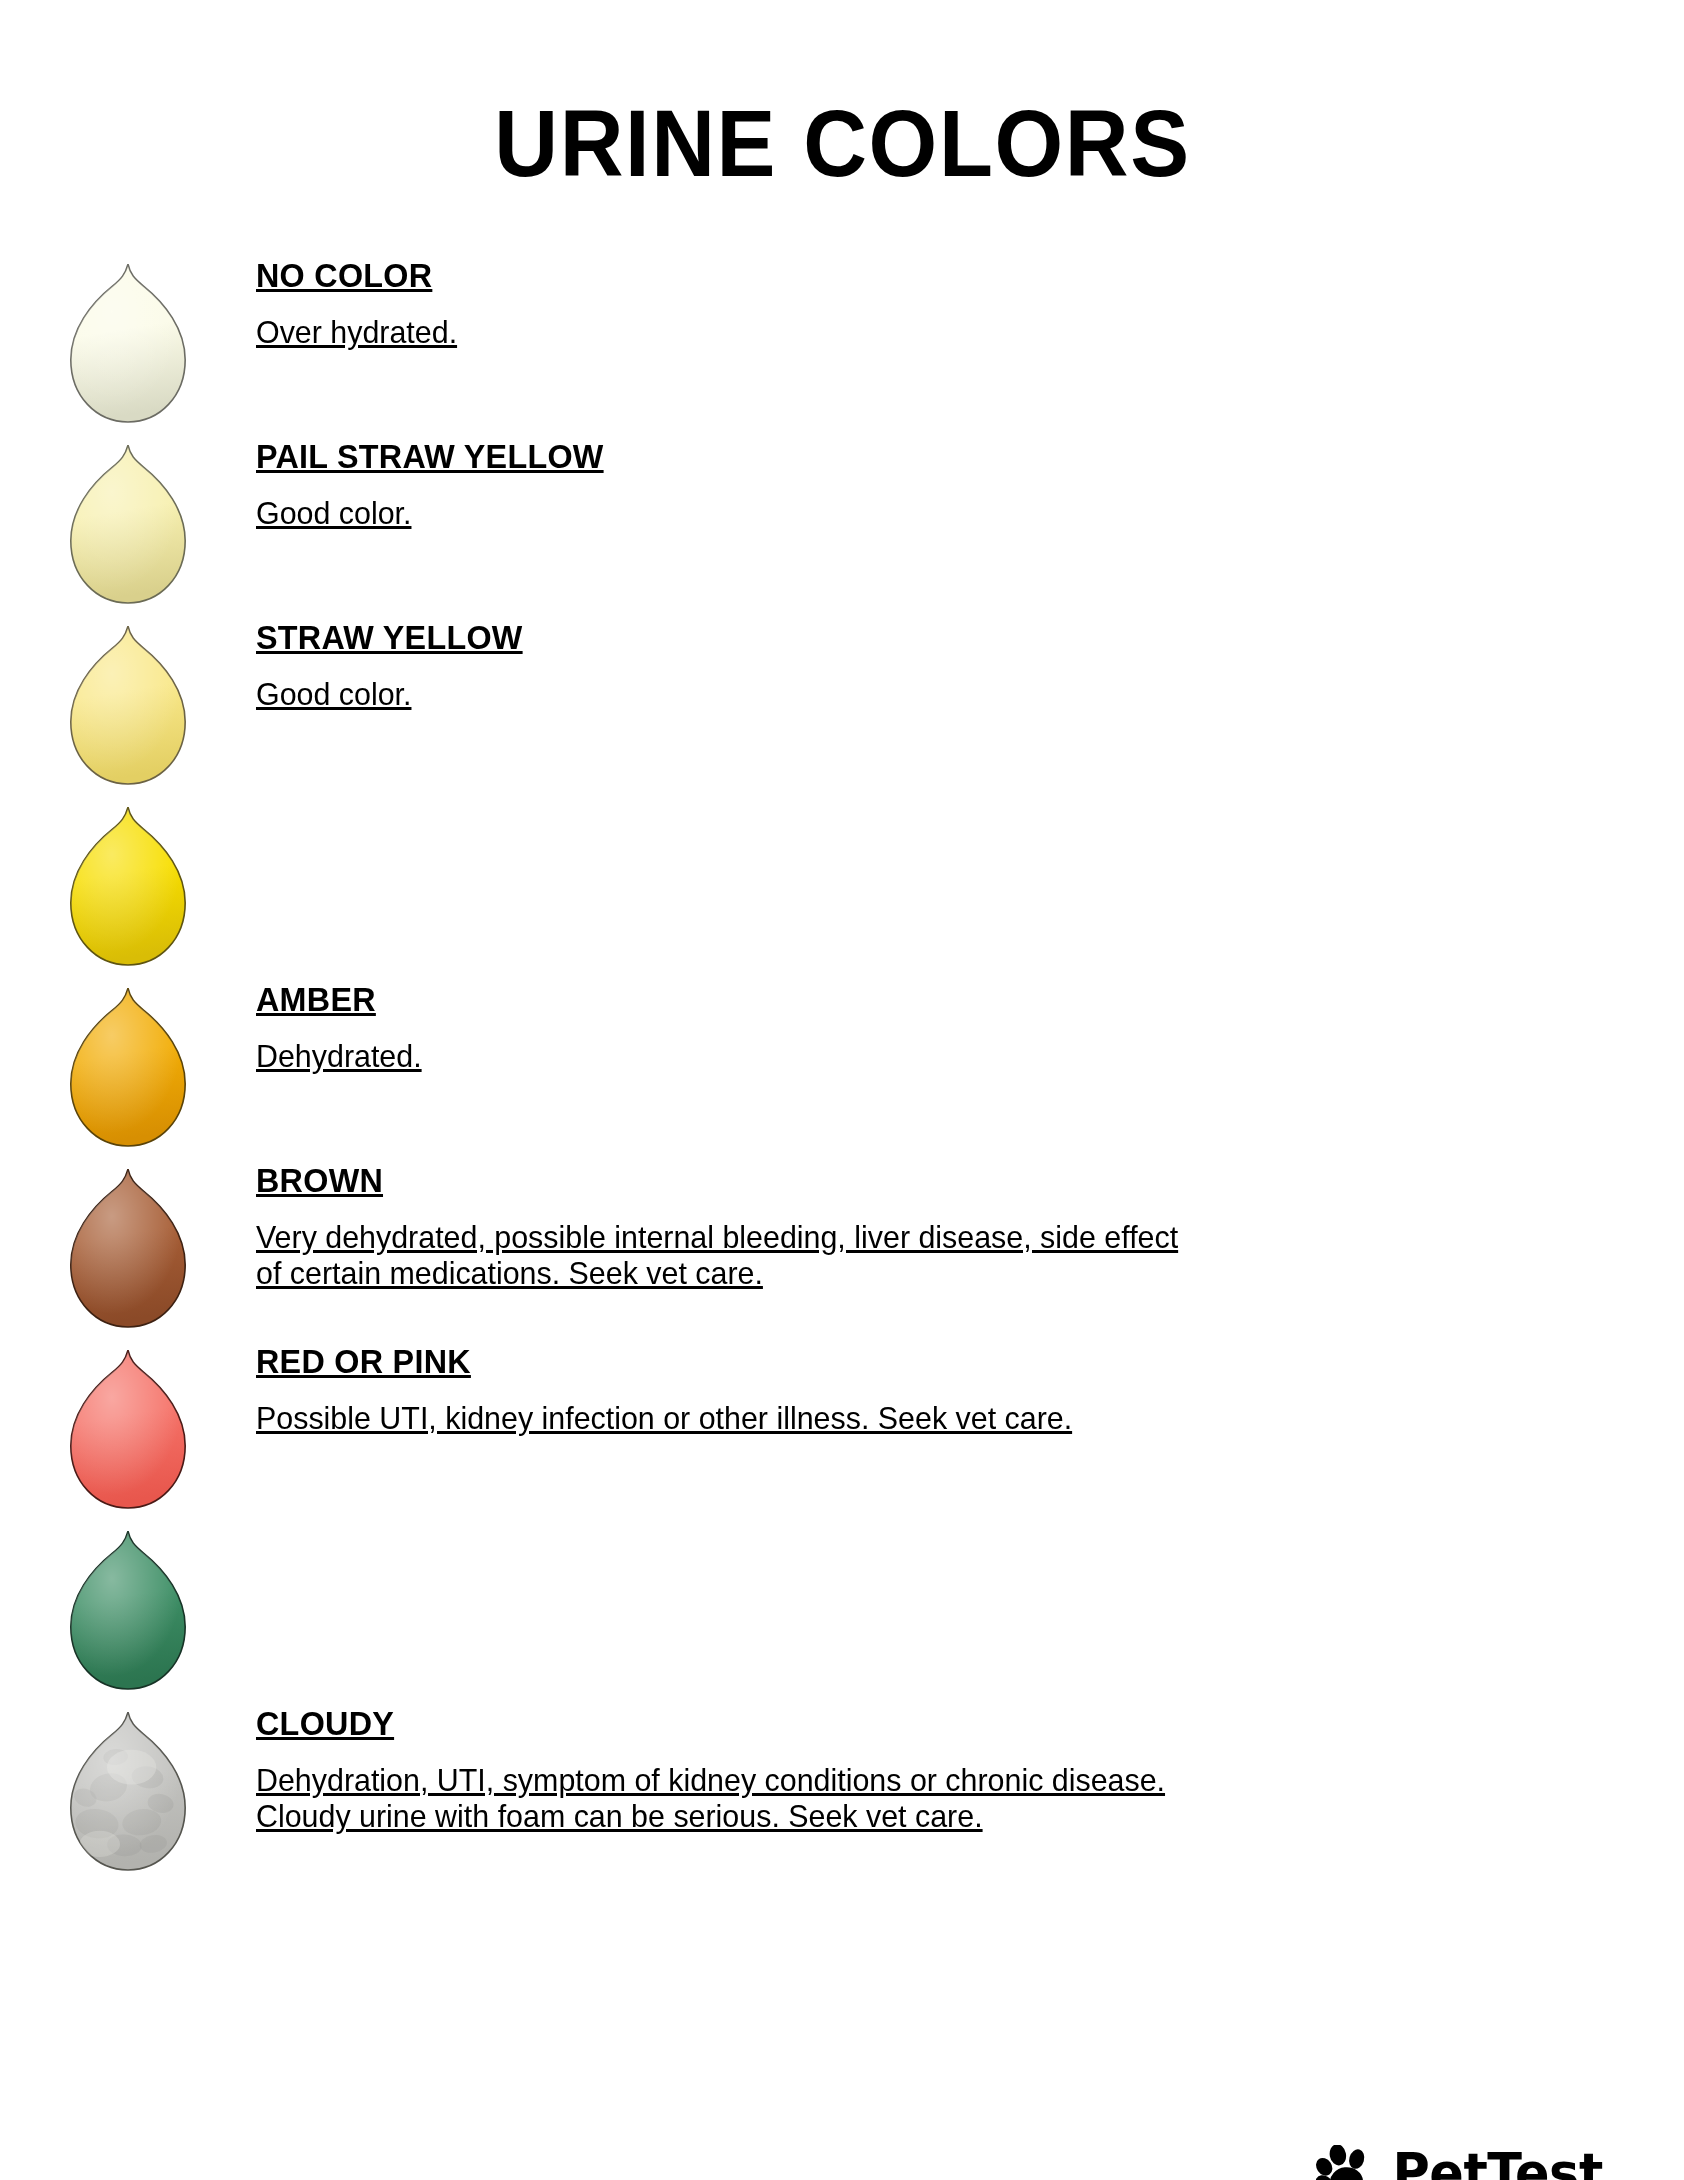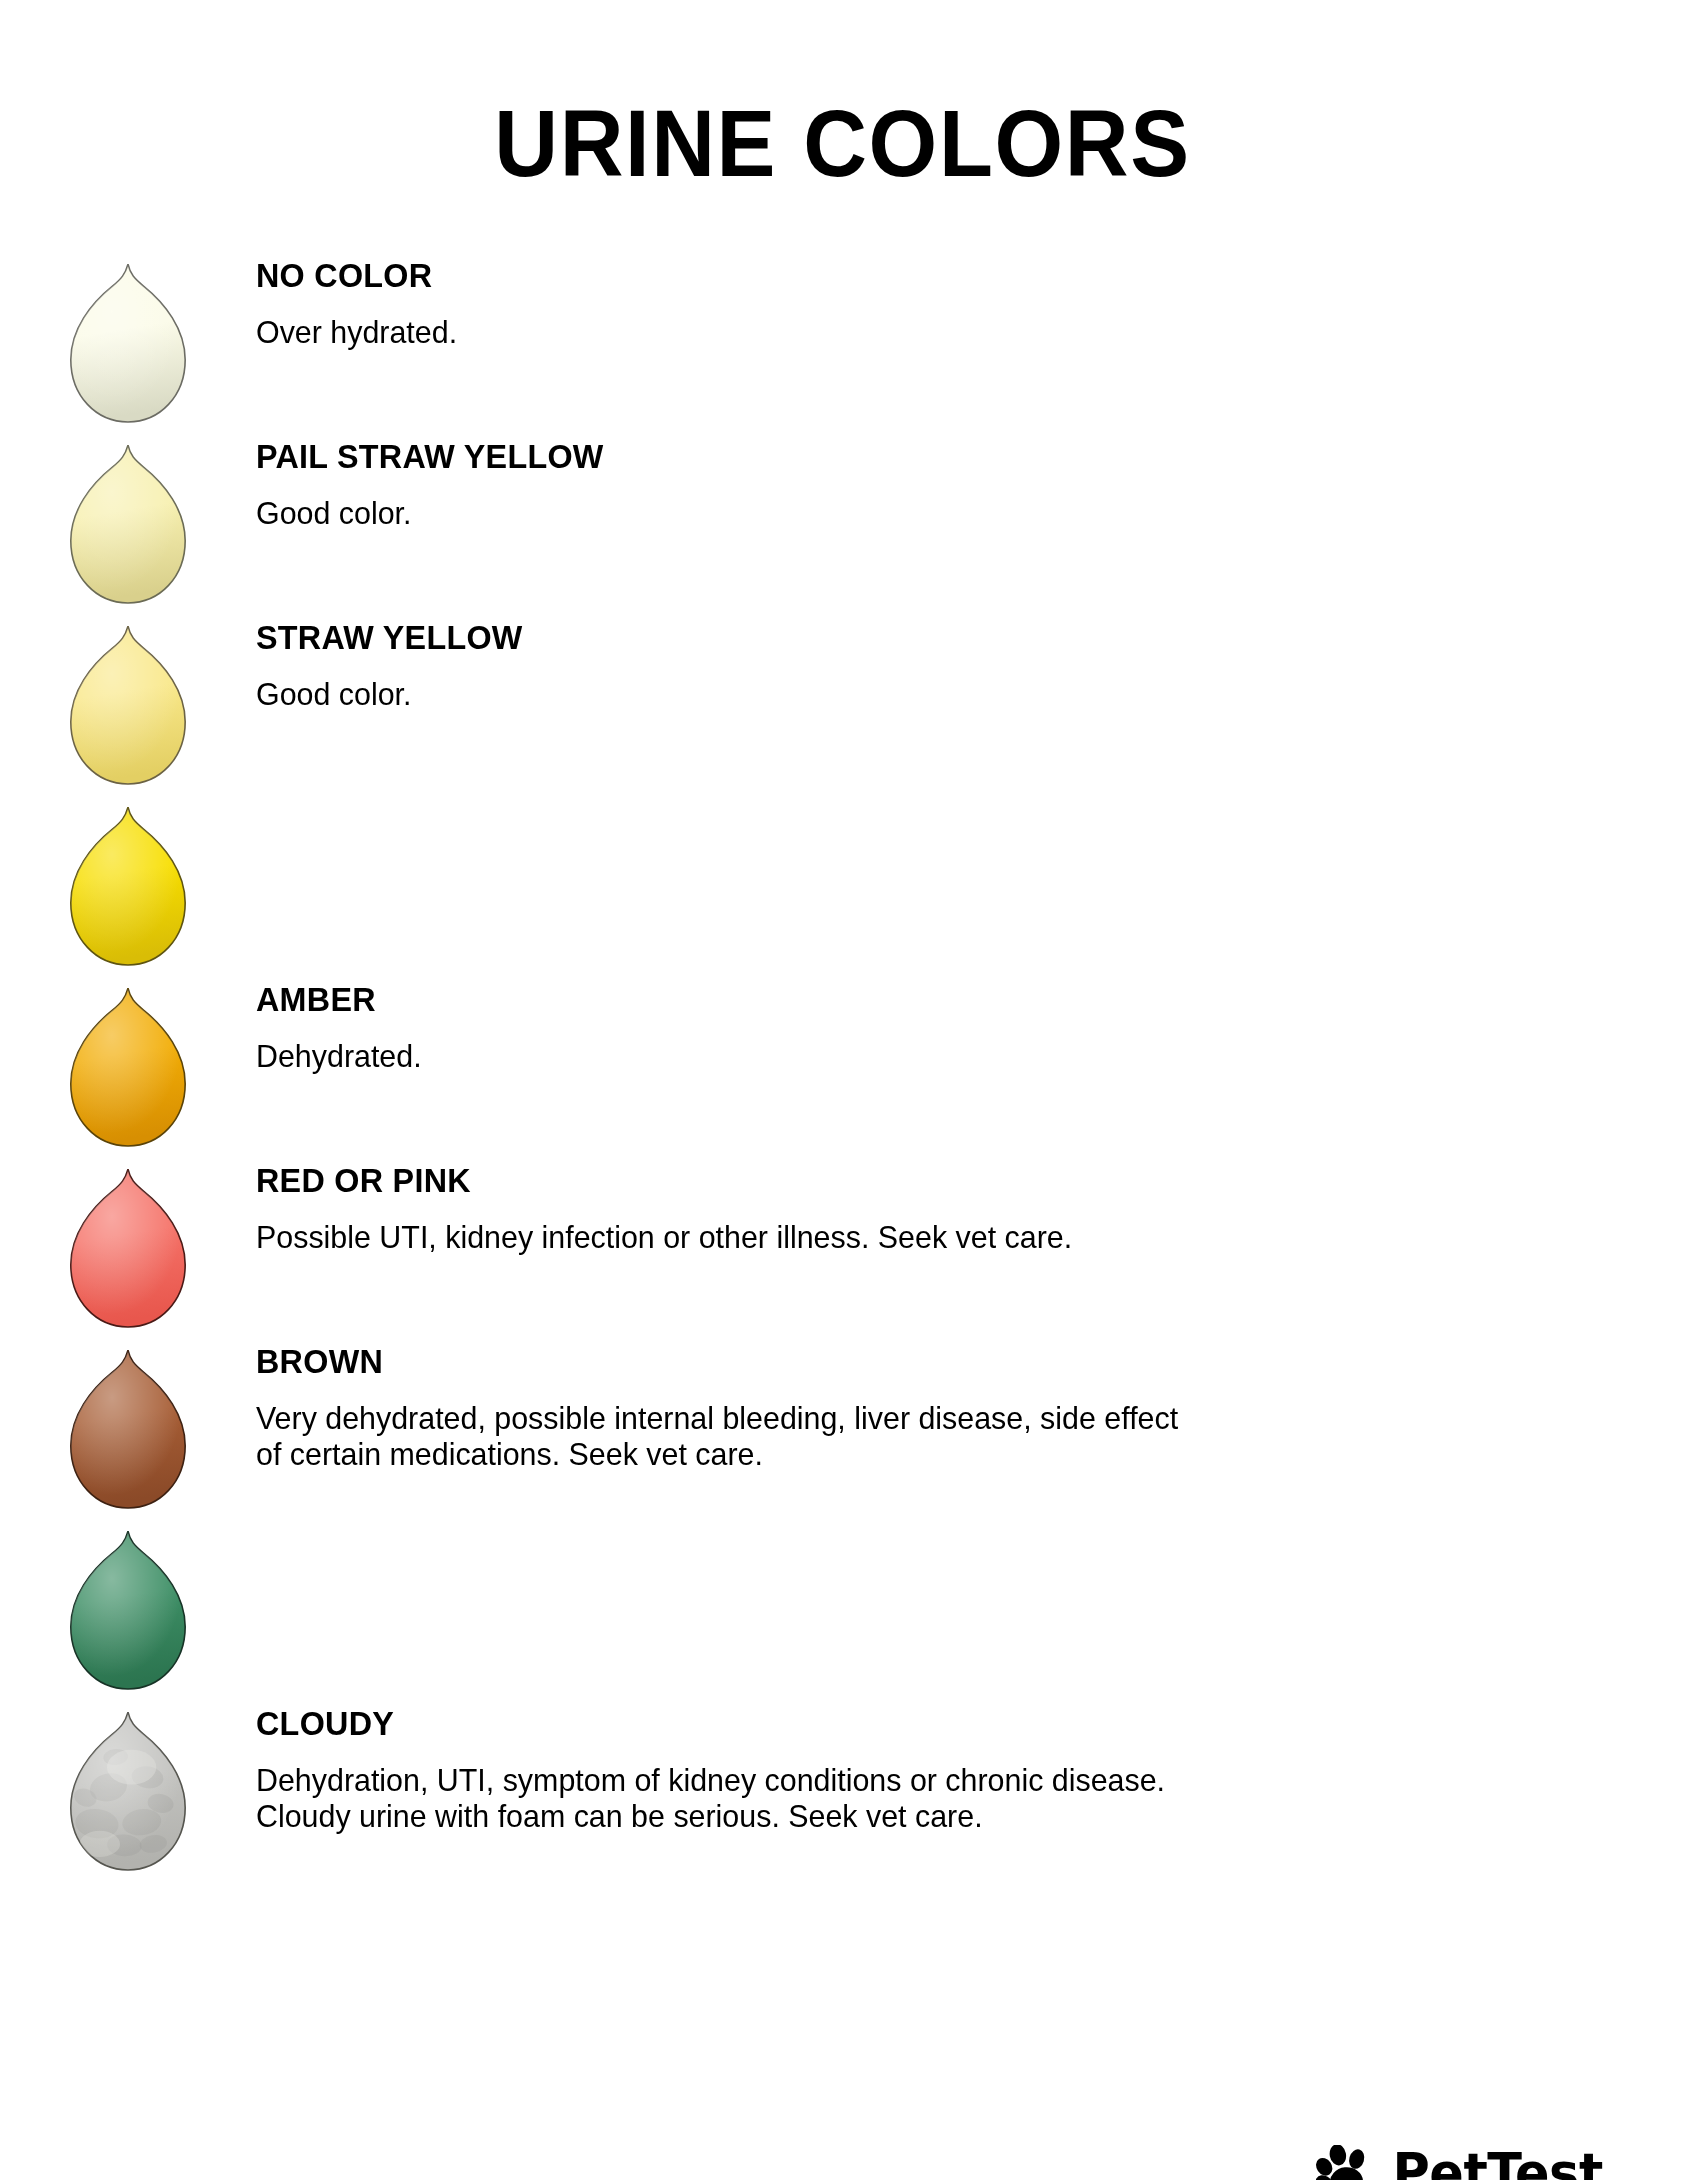--- a/index.html
+++ b/index.html
@@ -40,20 +40,21 @@
 
   
   .rows {
     margin-top: 37px;
   }
 
   .row {
     display: flex;
     align-items: flex-start;
     position: relative;
+    text-decoration: underline;
   }
 
   .drop-cell {
     width: 256px;
     min-width: 256px;
     display: flex;
     justify-content: center;
     position: relative;
   }
 
@@ -248,20 +249,48 @@
         </div>
         <div class="text-cell">
           <div class="entry-name">AMBER</div>
           <div class="entry-desc">Dehydrated.</div>
         </div>
       </div>
       <div class="row">
         <div class="drop-cell">
           <svg class="drop-svg" width="152" height="181" viewBox="0 0 210 250" aria-hidden="true">
             <defs>
+              <linearGradient id="g5" x1="0" y1="0" x2="0.12" y2="1">
+                <stop offset="0%" stop-color="#a75e36"></stop>
+                <stop offset="46%" stop-color="#a75e36"></stop>
+                <stop offset="100%" stop-color="#8b4a28"></stop>
+              </linearGradient>
+              <radialGradient id="c5" cx="0.36" cy="0.30" r="0.62">
+                <stop offset="0%" stop-color="#ffffff" stop-opacity="0.38"></stop>
+                <stop offset="100%" stop-color="#ffffff" stop-opacity="0"></stop>
+              </radialGradient>
+              <clipPath id="t5">
+                <path d="M105 14 C101 28 96 34 84 44 C54 68 26 104 26 146 C26 196 61 232 105 232 C149 232 184 196 184 146 C184 104 156 68 126 44 C114 34 108 28 105 14 Z"></path>
+              </clipPath>
+            </defs>
+            <path d="M105 14 C101 28 96 34 84 44 C54 68 26 104 26 146 C26 196 61 232 105 232 C149 232 184 196 184 146 C184 104 156 68 126 44 C114 34 108 28 105 14 Z" fill="url(#g5)" stroke="#3d2112" stroke-width="2.2"></path>
+            <g clip-path="url(#t5)">
+              <path d="M105 14 C101 28 96 34 84 44 C54 68 26 104 26 146 C26 196 61 232 105 232 C149 232 184 196 184 146 C184 104 156 68 126 44 C114 34 108 28 105 14 Z" fill="url(#c5)"></path>
+            </g>
+          </svg>
+        </div>
+        <div class="text-cell">
+          <div class="entry-name">BROWN</div>
+          <div class="entry-desc">Very dehydrated, possible internal bleeding, liver disease, side effect of certain medications. Seek vet care.</div>
+        </div>
+      </div>
+      <div class="row">
+        <div class="drop-cell">
+          <svg class="drop-svg" width="152" height="181" viewBox="0 0 210 250" aria-hidden="true">
+            <defs>
               <linearGradient id="g6" x1="0" y1="0" x2="0.12" y2="1">
                 <stop offset="0%" stop-color="#f57268"></stop>
                 <stop offset="46%" stop-color="#f57268"></stop>
                 <stop offset="100%" stop-color="#e8574d"></stop>
               </linearGradient>
               <radialGradient id="c6" cx="0.36" cy="0.30" r="0.62">
                 <stop offset="0%" stop-color="#ffffff" stop-opacity="0.38"></stop>
                 <stop offset="100%" stop-color="#ffffff" stop-opacity="0"></stop>
               </radialGradient>
               <clipPath id="t6">
@@ -270,48 +299,20 @@
             </defs>
             <path d="M105 14 C101 28 96 34 84 44 C54 68 26 104 26 146 C26 196 61 232 105 232 C149 232 184 196 184 146 C184 104 156 68 126 44 C114 34 108 28 105 14 Z" fill="url(#g6)" stroke="#4a1a16" stroke-width="2.2"></path>
             <g clip-path="url(#t6)">
               <path d="M105 14 C101 28 96 34 84 44 C54 68 26 104 26 146 C26 196 61 232 105 232 C149 232 184 196 184 146 C184 104 156 68 126 44 C114 34 108 28 105 14 Z" fill="url(#c6)"></path>
             </g>
           </svg>
         </div>
         <div class="text-cell">
           <div class="entry-name">RED OR PINK</div>
           <div class="entry-desc">Possible UTI, kidney infection or other illness. Seek vet care.</div>
-        </div>
-      </div>
-      <div class="row">
-        <div class="drop-cell">
-          <svg class="drop-svg" width="152" height="181" viewBox="0 0 210 250" aria-hidden="true">
-            <defs>
-              <linearGradient id="g5" x1="0" y1="0" x2="0.12" y2="1">
-                <stop offset="0%" stop-color="#a75e36"></stop>
-                <stop offset="46%" stop-color="#a75e36"></stop>
-                <stop offset="100%" stop-color="#8b4a28"></stop>
-              </linearGradient>
-              <radialGradient id="c5" cx="0.36" cy="0.30" r="0.62">
-                <stop offset="0%" stop-color="#ffffff" stop-opacity="0.38"></stop>
-                <stop offset="100%" stop-color="#ffffff" stop-opacity="0"></stop>
-              </radialGradient>
-              <clipPath id="t5">
-                <path d="M105 14 C101 28 96 34 84 44 C54 68 26 104 26 146 C26 196 61 232 105 232 C149 232 184 196 184 146 C184 104 156 68 126 44 C114 34 108 28 105 14 Z"></path>
-              </clipPath>
-            </defs>
-            <path d="M105 14 C101 28 96 34 84 44 C54 68 26 104 26 146 C26 196 61 232 105 232 C149 232 184 196 184 146 C184 104 156 68 126 44 C114 34 108 28 105 14 Z" fill="url(#g5)" stroke="#3d2112" stroke-width="2.2"></path>
-            <g clip-path="url(#t5)">
-              <path d="M105 14 C101 28 96 34 84 44 C54 68 26 104 26 146 C26 196 61 232 105 232 C149 232 184 196 184 146 C184 104 156 68 126 44 C114 34 108 28 105 14 Z" fill="url(#c5)"></path>
-            </g>
-          </svg>
-        </div>
-        <div class="text-cell">
-          <div class="entry-name">BROWN</div>
-          <div class="entry-desc">Very dehydrated, possible internal bleeding, liver disease, side effect of certain medications. Seek vet care.</div>
         </div>
       </div>
       <div class="row">
         <div class="drop-cell">
           <svg class="drop-svg" width="152" height="181" viewBox="0 0 210 250" aria-hidden="true">
             <defs>
               <linearGradient id="g7" x1="0" y1="0" x2="0.12" y2="1">
                 <stop offset="0%" stop-color="#3e8f66"></stop>
                 <stop offset="46%" stop-color="#3e8f66"></stop>
                 <stop offset="100%" stop-color="#2c7550"></stop>

